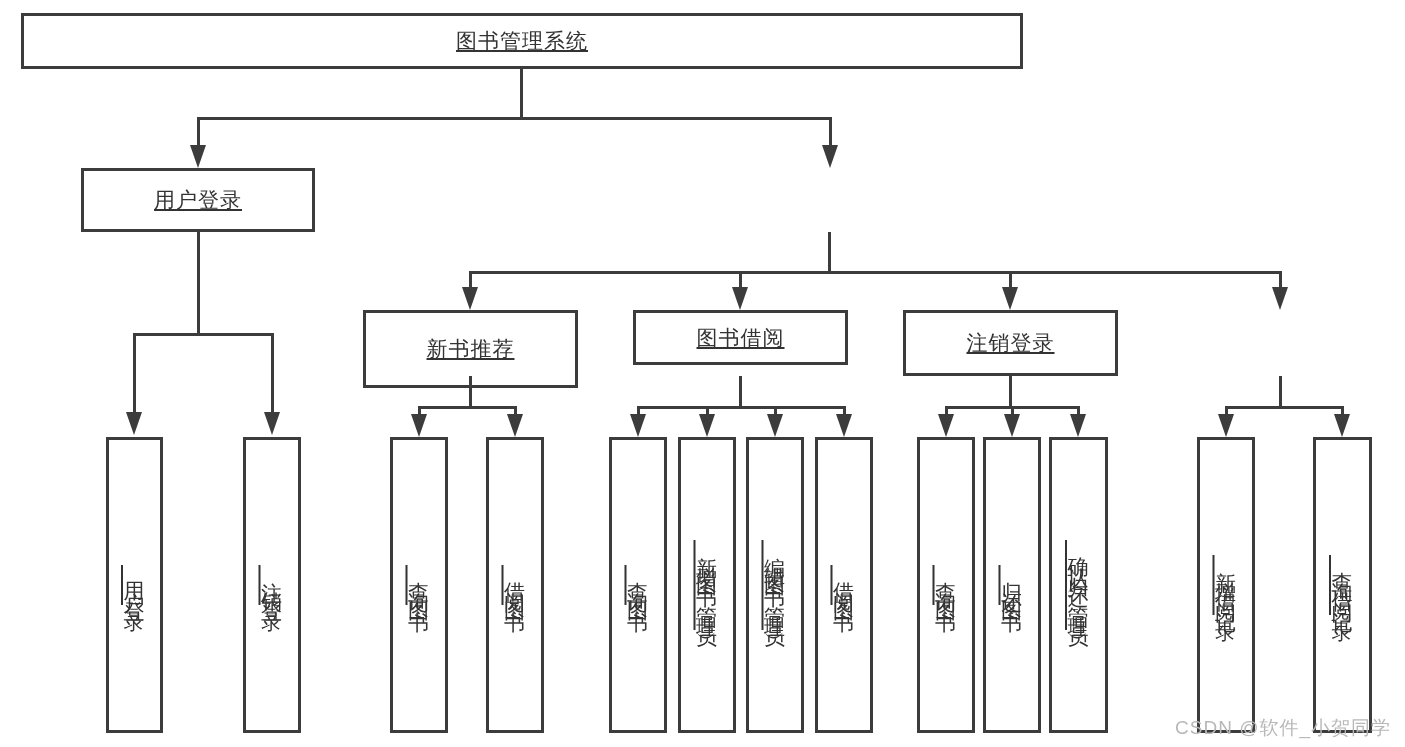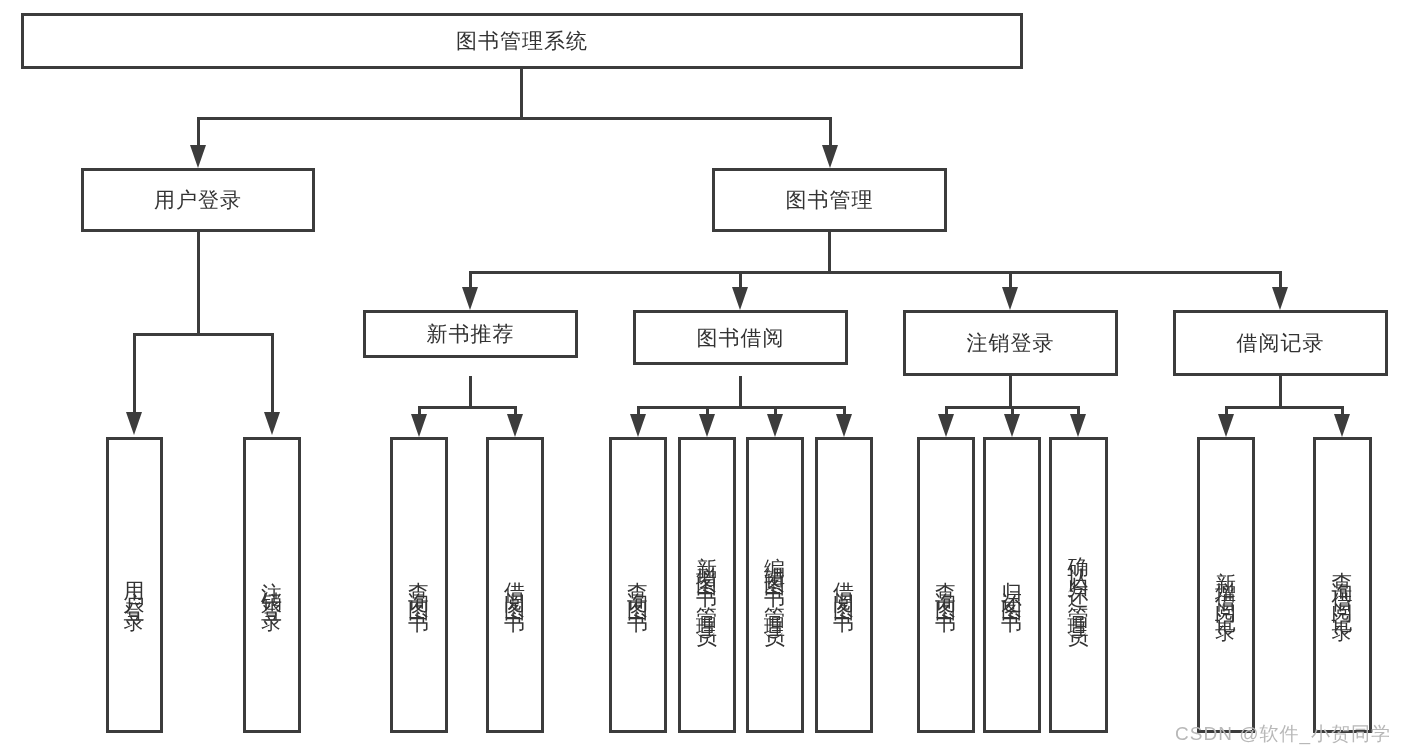--- a/index.html
+++ b/index.html
@@ -10,20 +10,21 @@
     overflow:hidden;
   }
   .canvas{position:relative;width:1405px;height:747px;background:#ffffff;}
   .box{
     position:absolute;
     border:3px solid #3c3c3c;
     background:#ffffff;
     display:flex;align-items:center;justify-content:center;
     box-sizing:border-box;
     color:#333333;
+    text-decoration:underline;
   }
   .box .lbl{
     font-size:21px;
     color:#333333;
     letter-spacing:1px;
     white-space:nowrap;
   }
   .box.vert .lbl{
     writing-mode:vertical-rl;
     text-orientation:mixed;
@@ -35,53 +36,47 @@
   .vl{position:absolute;width:3px;background:#3c3c3c;}
   .hl{position:absolute;height:3px;background:#3c3c3c;}
   .ar{
     position:absolute;width:0;height:0;
     border-left:8px solid transparent;
     border-right:8px solid transparent;
     border-top:23px solid #3c3c3c;
   }
   .watermark{
     position:absolute;
-    right:14px;bottom:0;
+    right:14px;bottom:6px;
     font-size:19px;
     color:#b8b8b8;
     letter-spacing:1px;
   }
 </style>
 </head>
 <body>
 
 <div class="canvas">
 
   <div class="box" style="left:21px;top:13px;width:1002px;height:56px">
     <span class="lbl">图书管理系统</span>
   </div>
 
   <div class="box" style="left:81px;top:168px;width:234px;height:64px">
     <span class="lbl">用户登录</span>
   </div>
-  <div class="box" style="left:712px;top:168px;width:235px;height:64px">
-    <span class="lbl">图书管理</span>
-  </div>
 
-  <div class="box" style="left:363px;top:310px;width:215px;height:48px">
+  <div class="box" style="left:363px;top:310px;width:215px;height:78px">
     <span class="lbl">新书推荐</span>
   </div>
   <div class="box" style="left:633px;top:310px;width:215px;height:55px">
     <span class="lbl">图书借阅</span>
   </div>
   <div class="box" style="left:903px;top:310px;width:215px;height:66px">
     <span class="lbl">注销登录</span>
-  </div>
-  <div class="box" style="left:1173px;top:310px;width:215px;height:66px">
-    <span class="lbl">借阅记录</span>
   </div>
 
   <div class="box vert" style="left:106px;top:437px;width:57px;height:296px">
     <span class="lbl">用户登录</span>
   </div>
   <div class="box vert" style="left:243px;top:437px;width:58px;height:296px">
     <span class="lbl">注销登录</span>
   </div>
 
   <div class="box vert" style="left:390px;top:437px;width:58px;height:296px">

